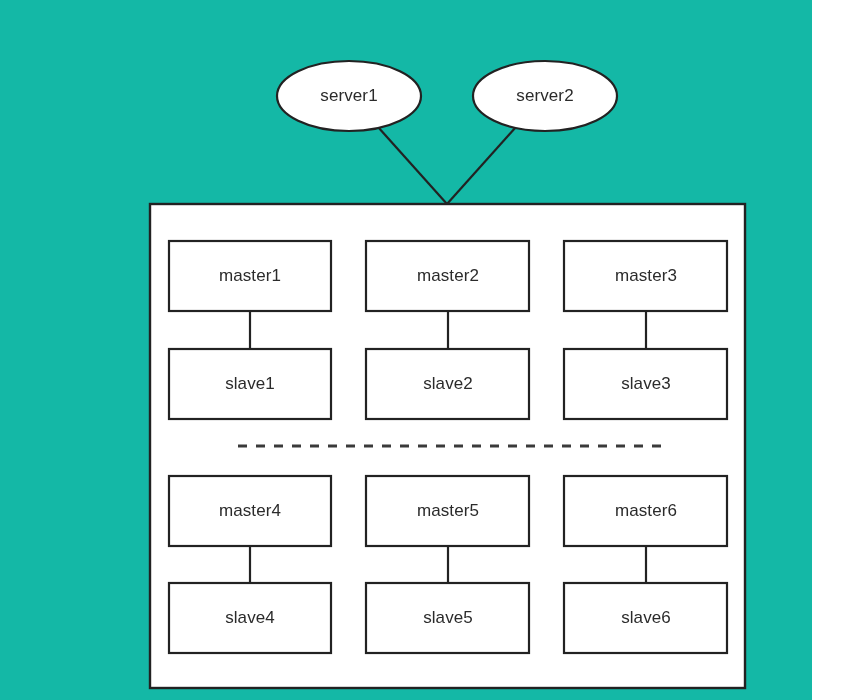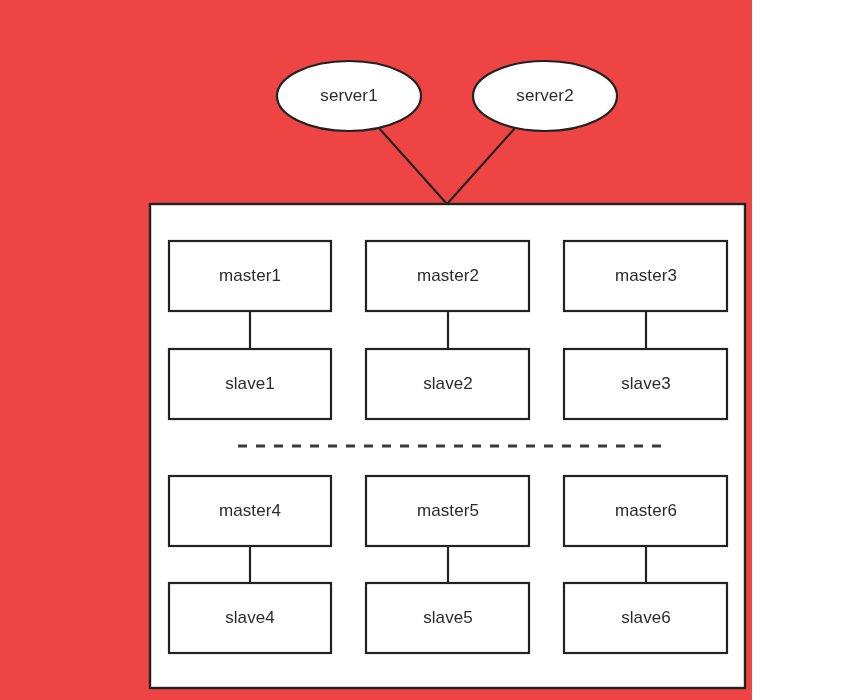--- a/index.html
+++ b/index.html
@@ -9,23 +9,23 @@
     background: #ffffff;
   }
   body {
     width: 868px;
     height: 700px;
     font-family: "Liberation Sans", sans-serif;
     overflow: hidden;
   }
   #diagram-root {
     position: relative;
-    width: 752px;
+    width: 812px;
     height: 700px;
-    background: #ef4444;
+    background: #14b8a6;
   }
   #diagram-svg {
     position: absolute;
     top: 0;
     left: 0;
     width: 868px;
     height: 700px;
     display: block;
   }
   .node-label {

